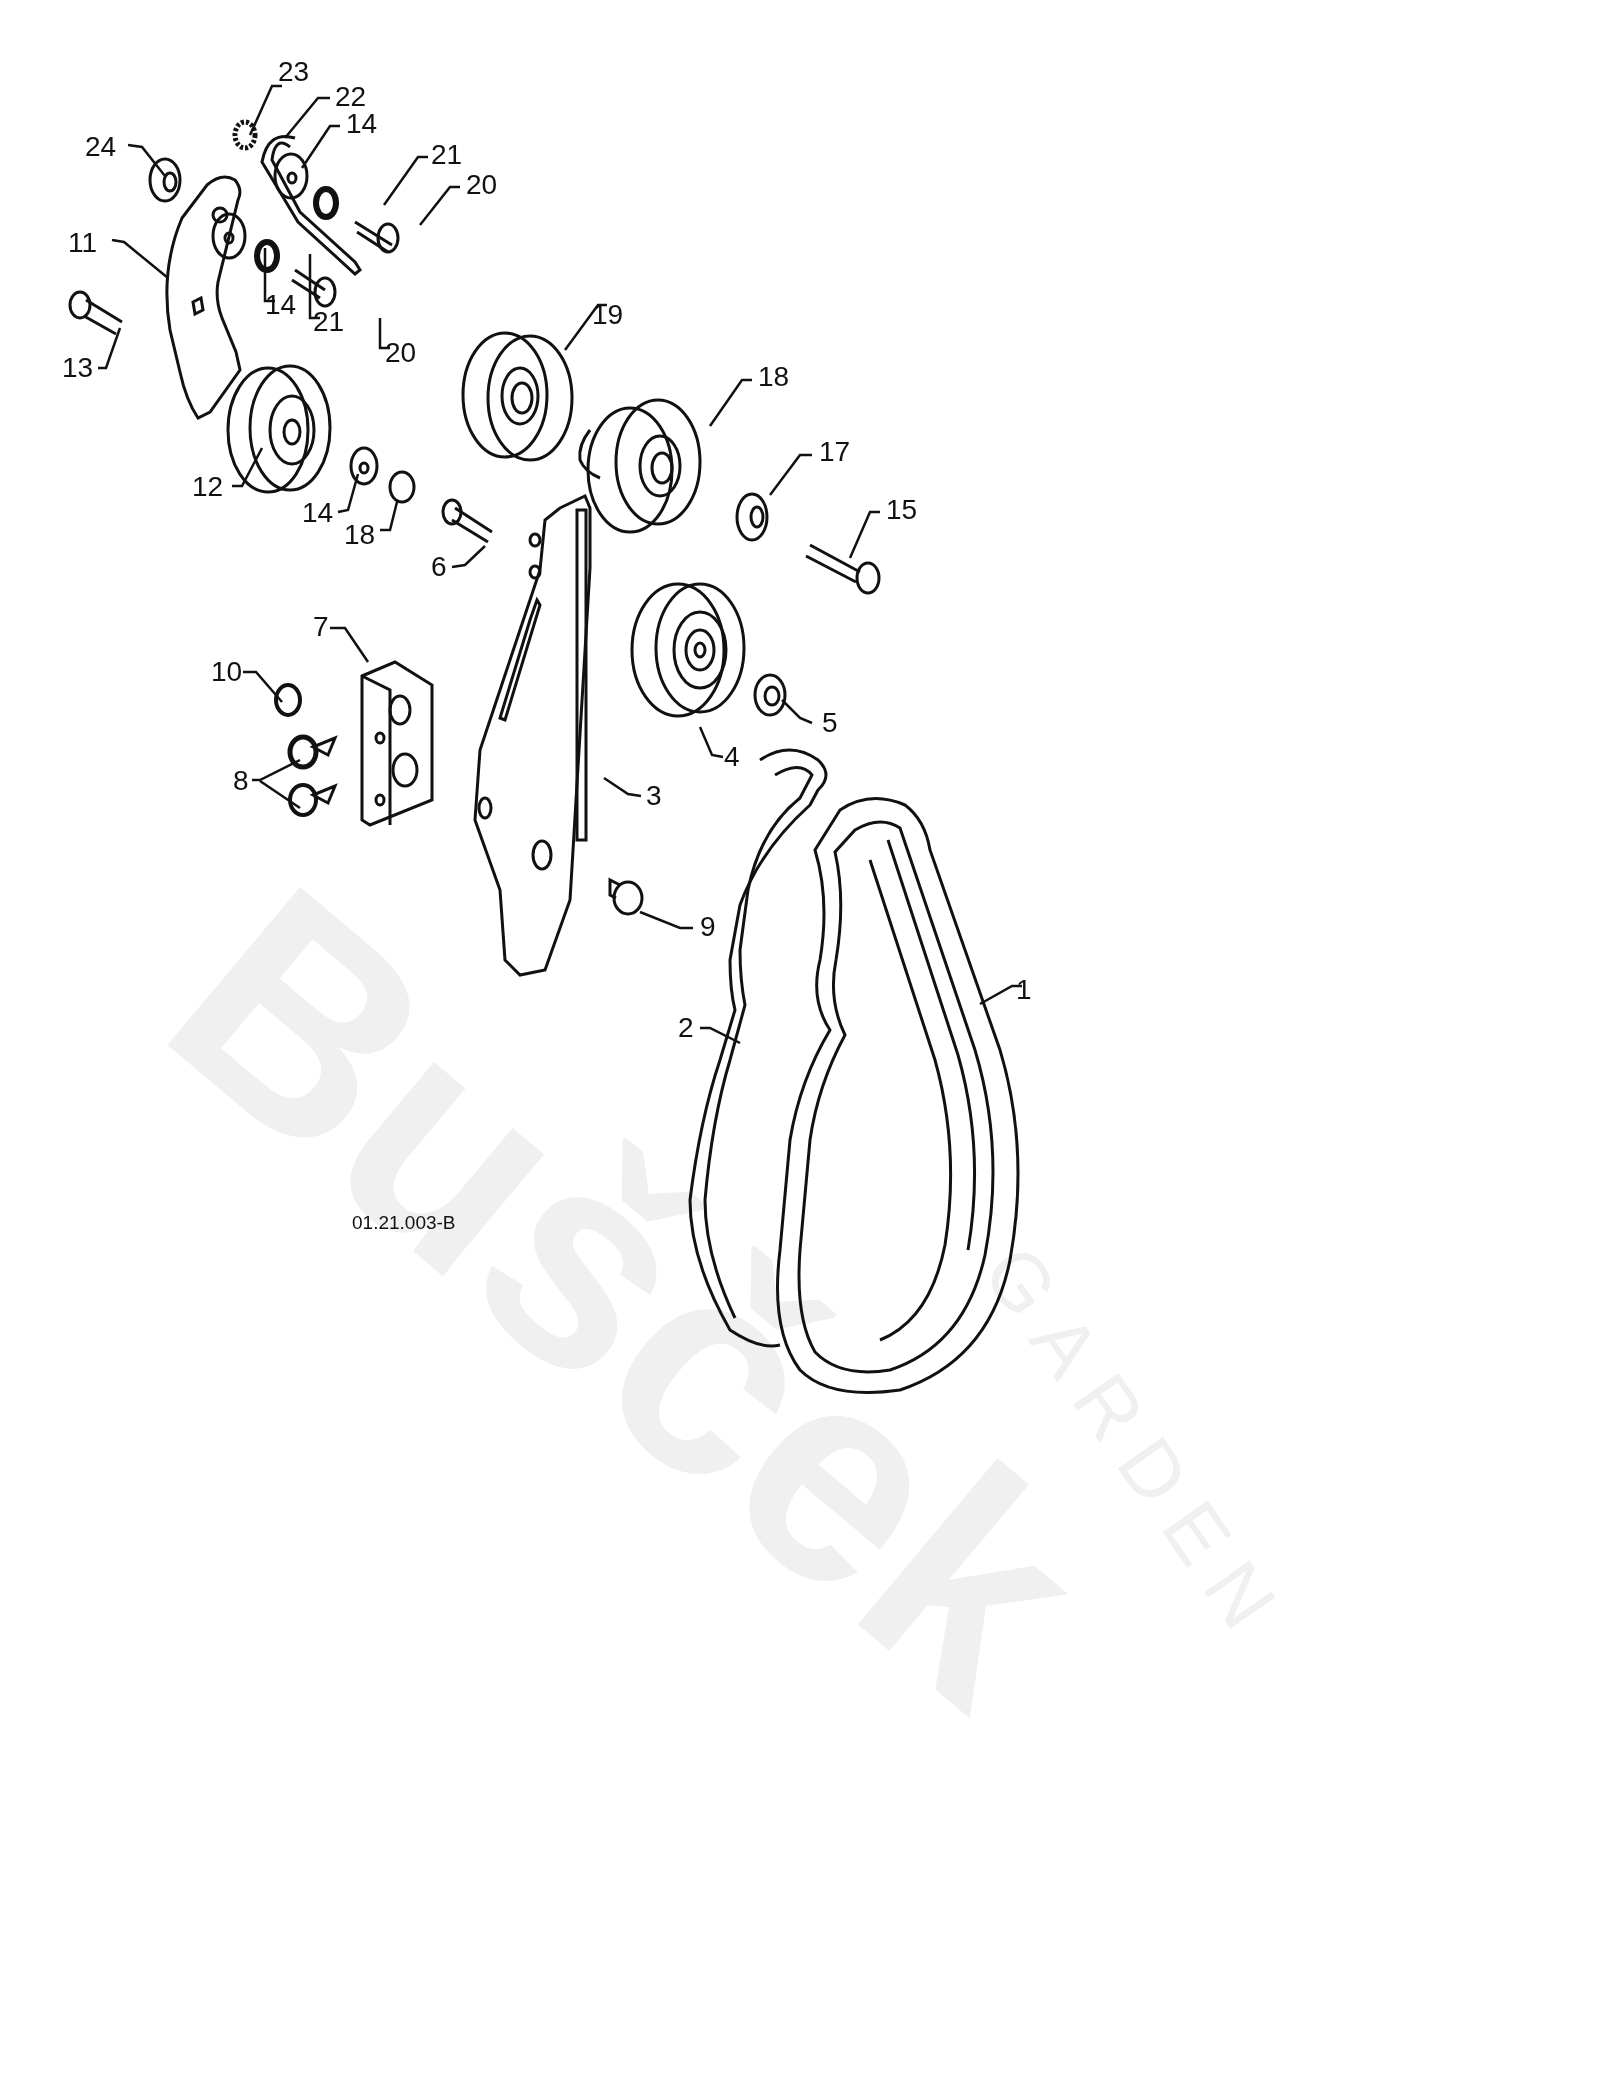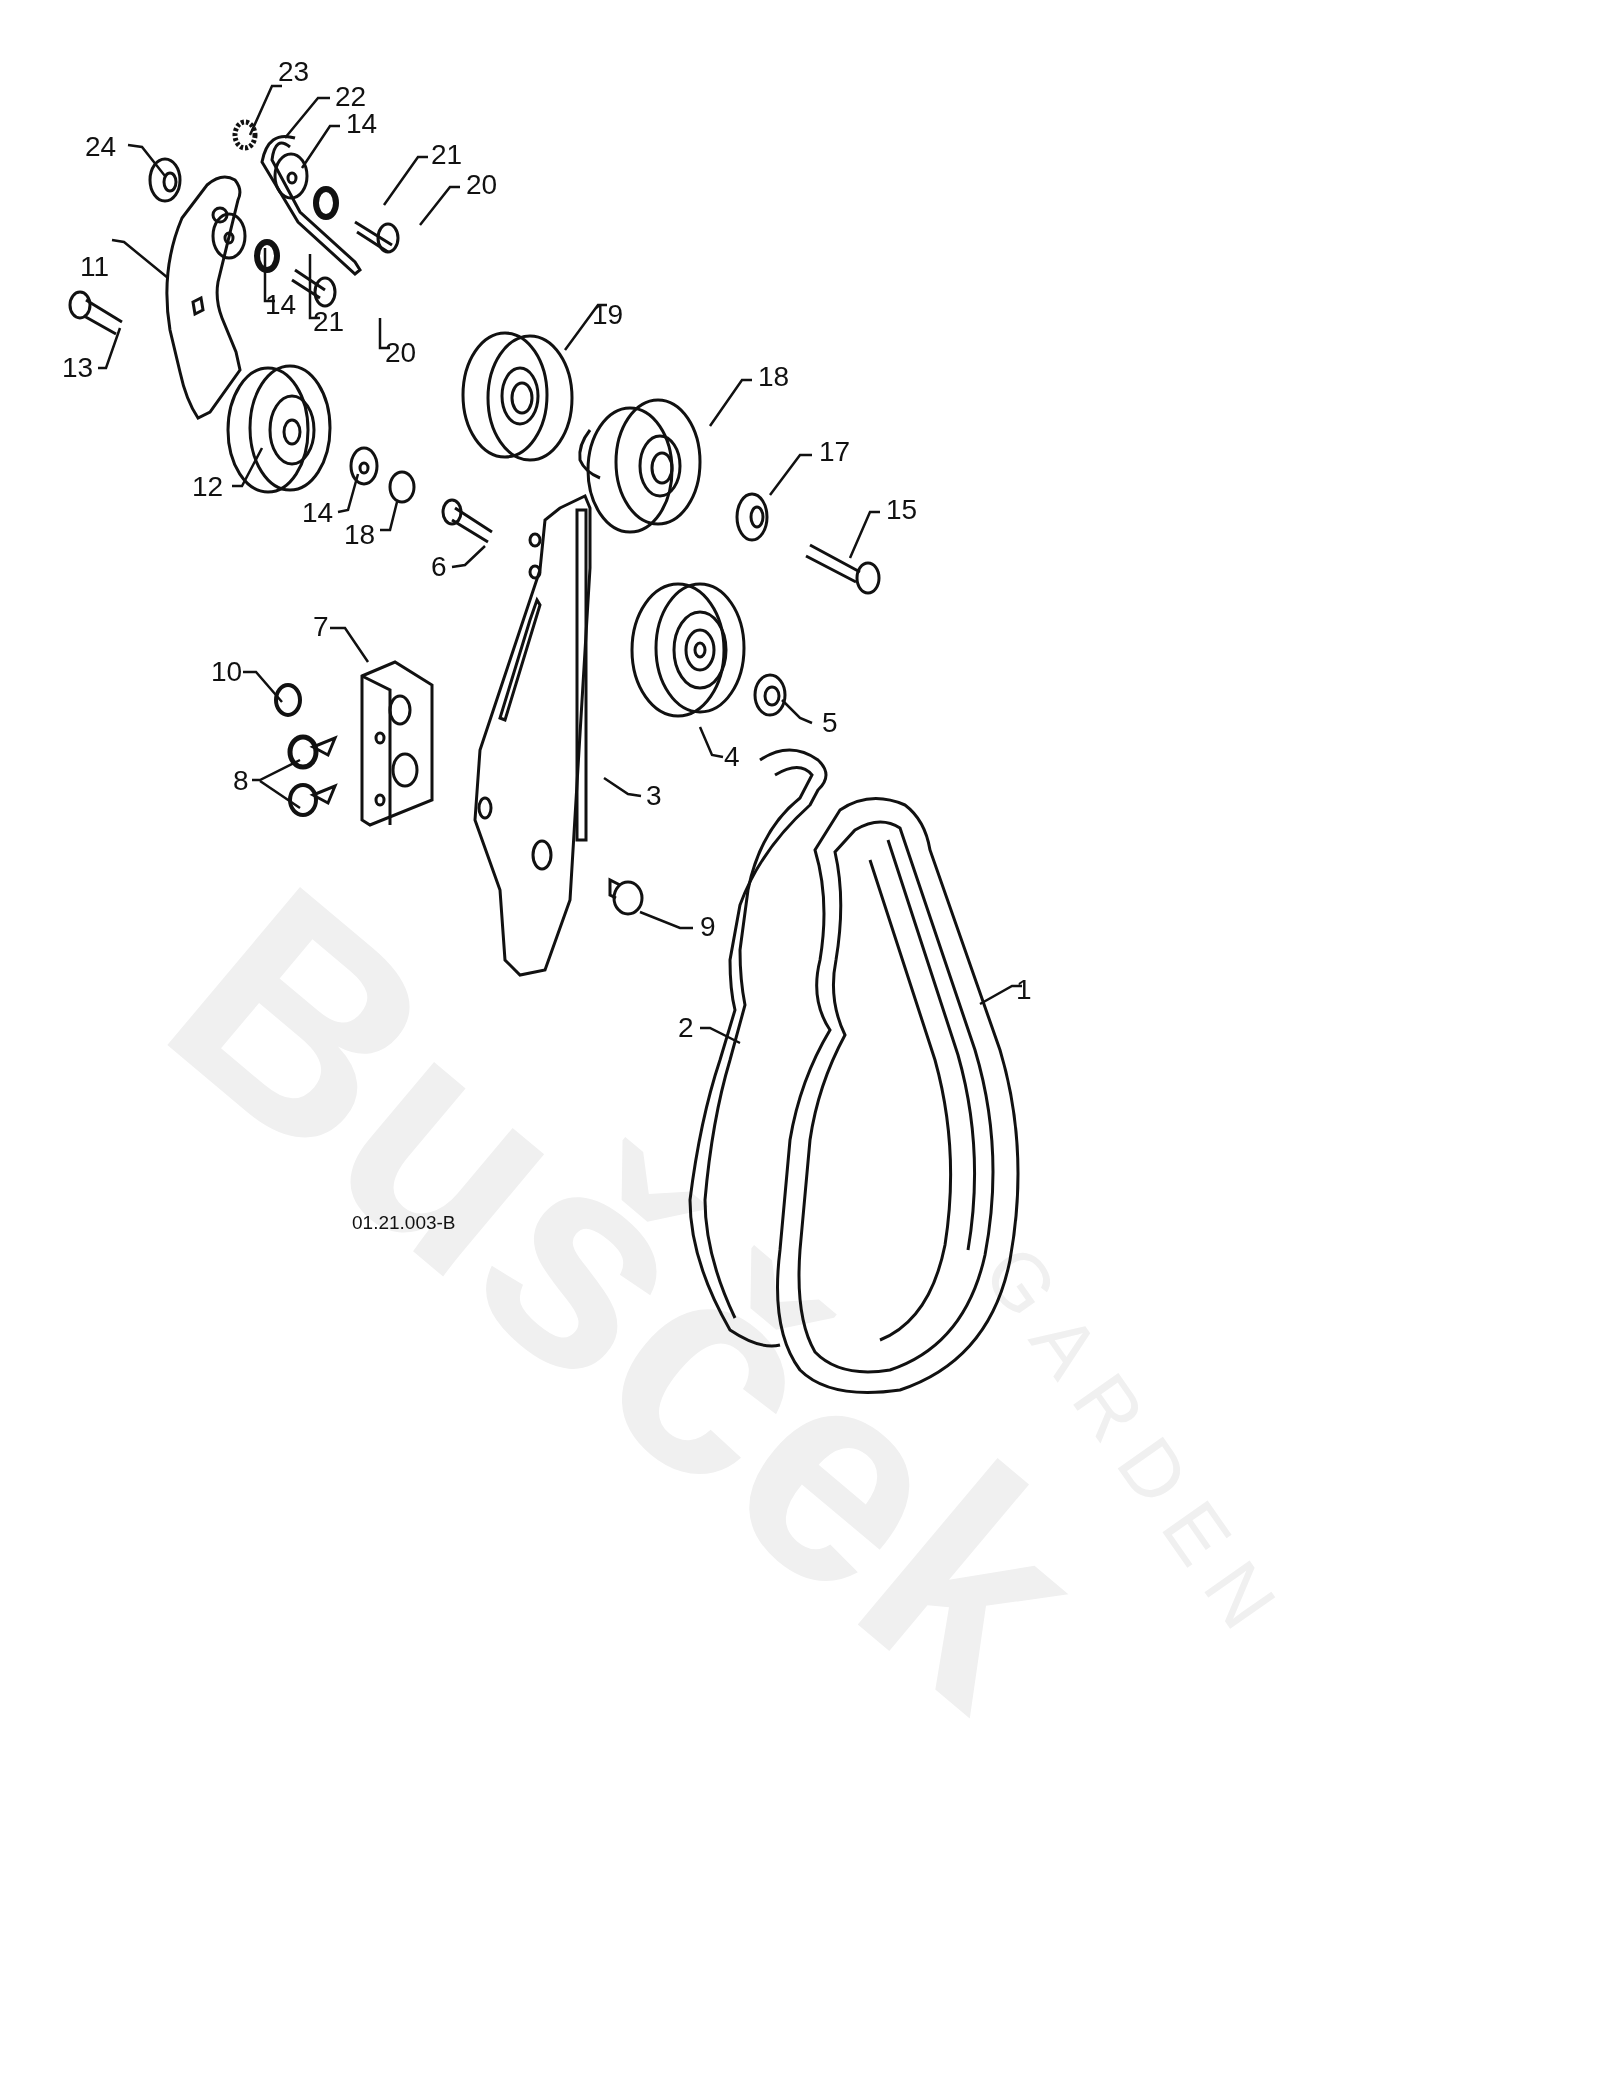--- a/index.html
+++ b/index.html
@@ -206,21 +206,21 @@
       <path d="M888,840 L958,1055 Q985,1150 968,1250"></path>
     </g>
   </svg>
 
   <span class="lbl" style="left:278px;top:58px;">23</span>
   <span class="lbl" style="left:335px;top:83px;text-align:right;">22</span>
   <span class="lbl" style="left:85px;top:133px;">24</span>
   <span class="lbl" style="left:346px;top:110px;">14</span>
   <span class="lbl" style="left:431px;top:141px;">21</span>
   <span class="lbl" style="left:466px;top:171px;">20</span>
-  <span class="lbl" style="left:80px;top:229px;margin-top:24px;">11</span>
+  <span class="lbl" style="left:68px;top:229px;">11</span>
   <span class="lbl" style="left:265px;top:291px;">14</span>
   <span class="lbl" style="left:313px;top:308px;">21</span>
   <span class="lbl" style="left:385px;top:339px;">20</span>
   <span class="lbl" style="left:62px;top:354px;">13</span>
   <span class="lbl" style="left:592px;top:289px;margin-top:12px;">19</span>
   <span class="lbl" style="left:758px;top:363px;">18</span>
   <span class="lbl" style="left:819px;top:438px;">17</span>
   <span class="lbl" style="left:886px;top:496px;">15</span>
   <span class="lbl" style="left:192px;top:473px;">12</span>
   <span class="lbl" style="left:302px;top:499px;">14</span>

